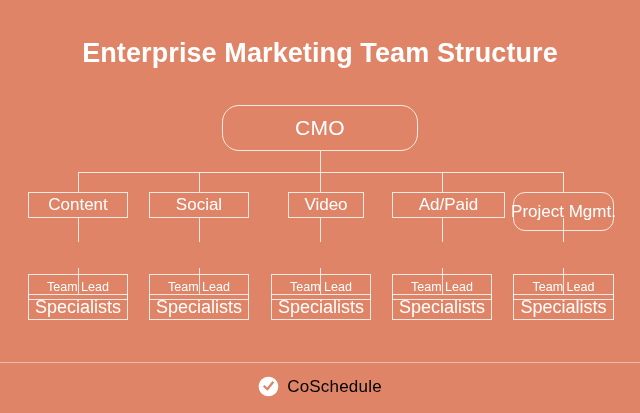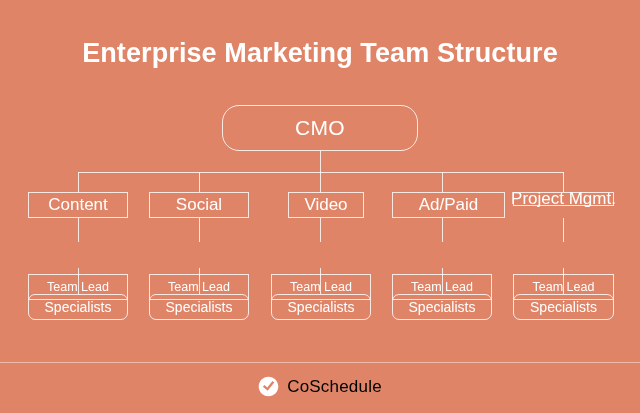--- a/index.html
+++ b/index.html
@@ -62,22 +62,21 @@
   .node-dept {
     font-size: 17px;
   }
 
   .node-lead {
     font-size: 12.5px;
     margin-top: 32px;
   }
 
   .node-spec {
-    font-size: 14px;
-    border-radius: 7px;
+    font-size: 18px;
   }
 
   
   .line {
     position: absolute;
     background: rgba(255,255,255,0.82);
   }
   .line-v { width: 1px; }
   .line-h { height: 1px; }
 
@@ -175,21 +174,21 @@
   </div>
   <div class="line line-v" style="left:442px; top:218px; height:24px;"></div>
   <div class="node node-lead" style="left:392px; top:242px; width:100px; height:26px;">
     <span>Team Lead</span>
   </div>
   <div class="line line-v" style="left:442px; top:268px; height:26px;"></div>
   <div class="node node-spec" style="left:392px; top:294px; width:100px; height:26px;">
     <span>Specialists</span>
   </div>
 
-  <div class="node node-dept" style="left:513px; top:192px; width:101px; height:14px;">
+  <div class="node node-dept" style="left:513px; top:192px; width:101px; height:39px;border-radius:12px;">
     <span>Project Mgmt.</span>
   </div>
   <div class="line line-v" style="left:563px; top:218px; height:24px;"></div>
   <div class="node node-lead" style="left:513px; top:242px; width:101px; height:26px;">
     <span>Team Lead</span>
   </div>
   <div class="line line-v" style="left:563px; top:268px; height:26px;"></div>
   <div class="node node-spec" style="left:513px; top:294px; width:101px; height:26px;">
     <span>Specialists</span>
   </div>

